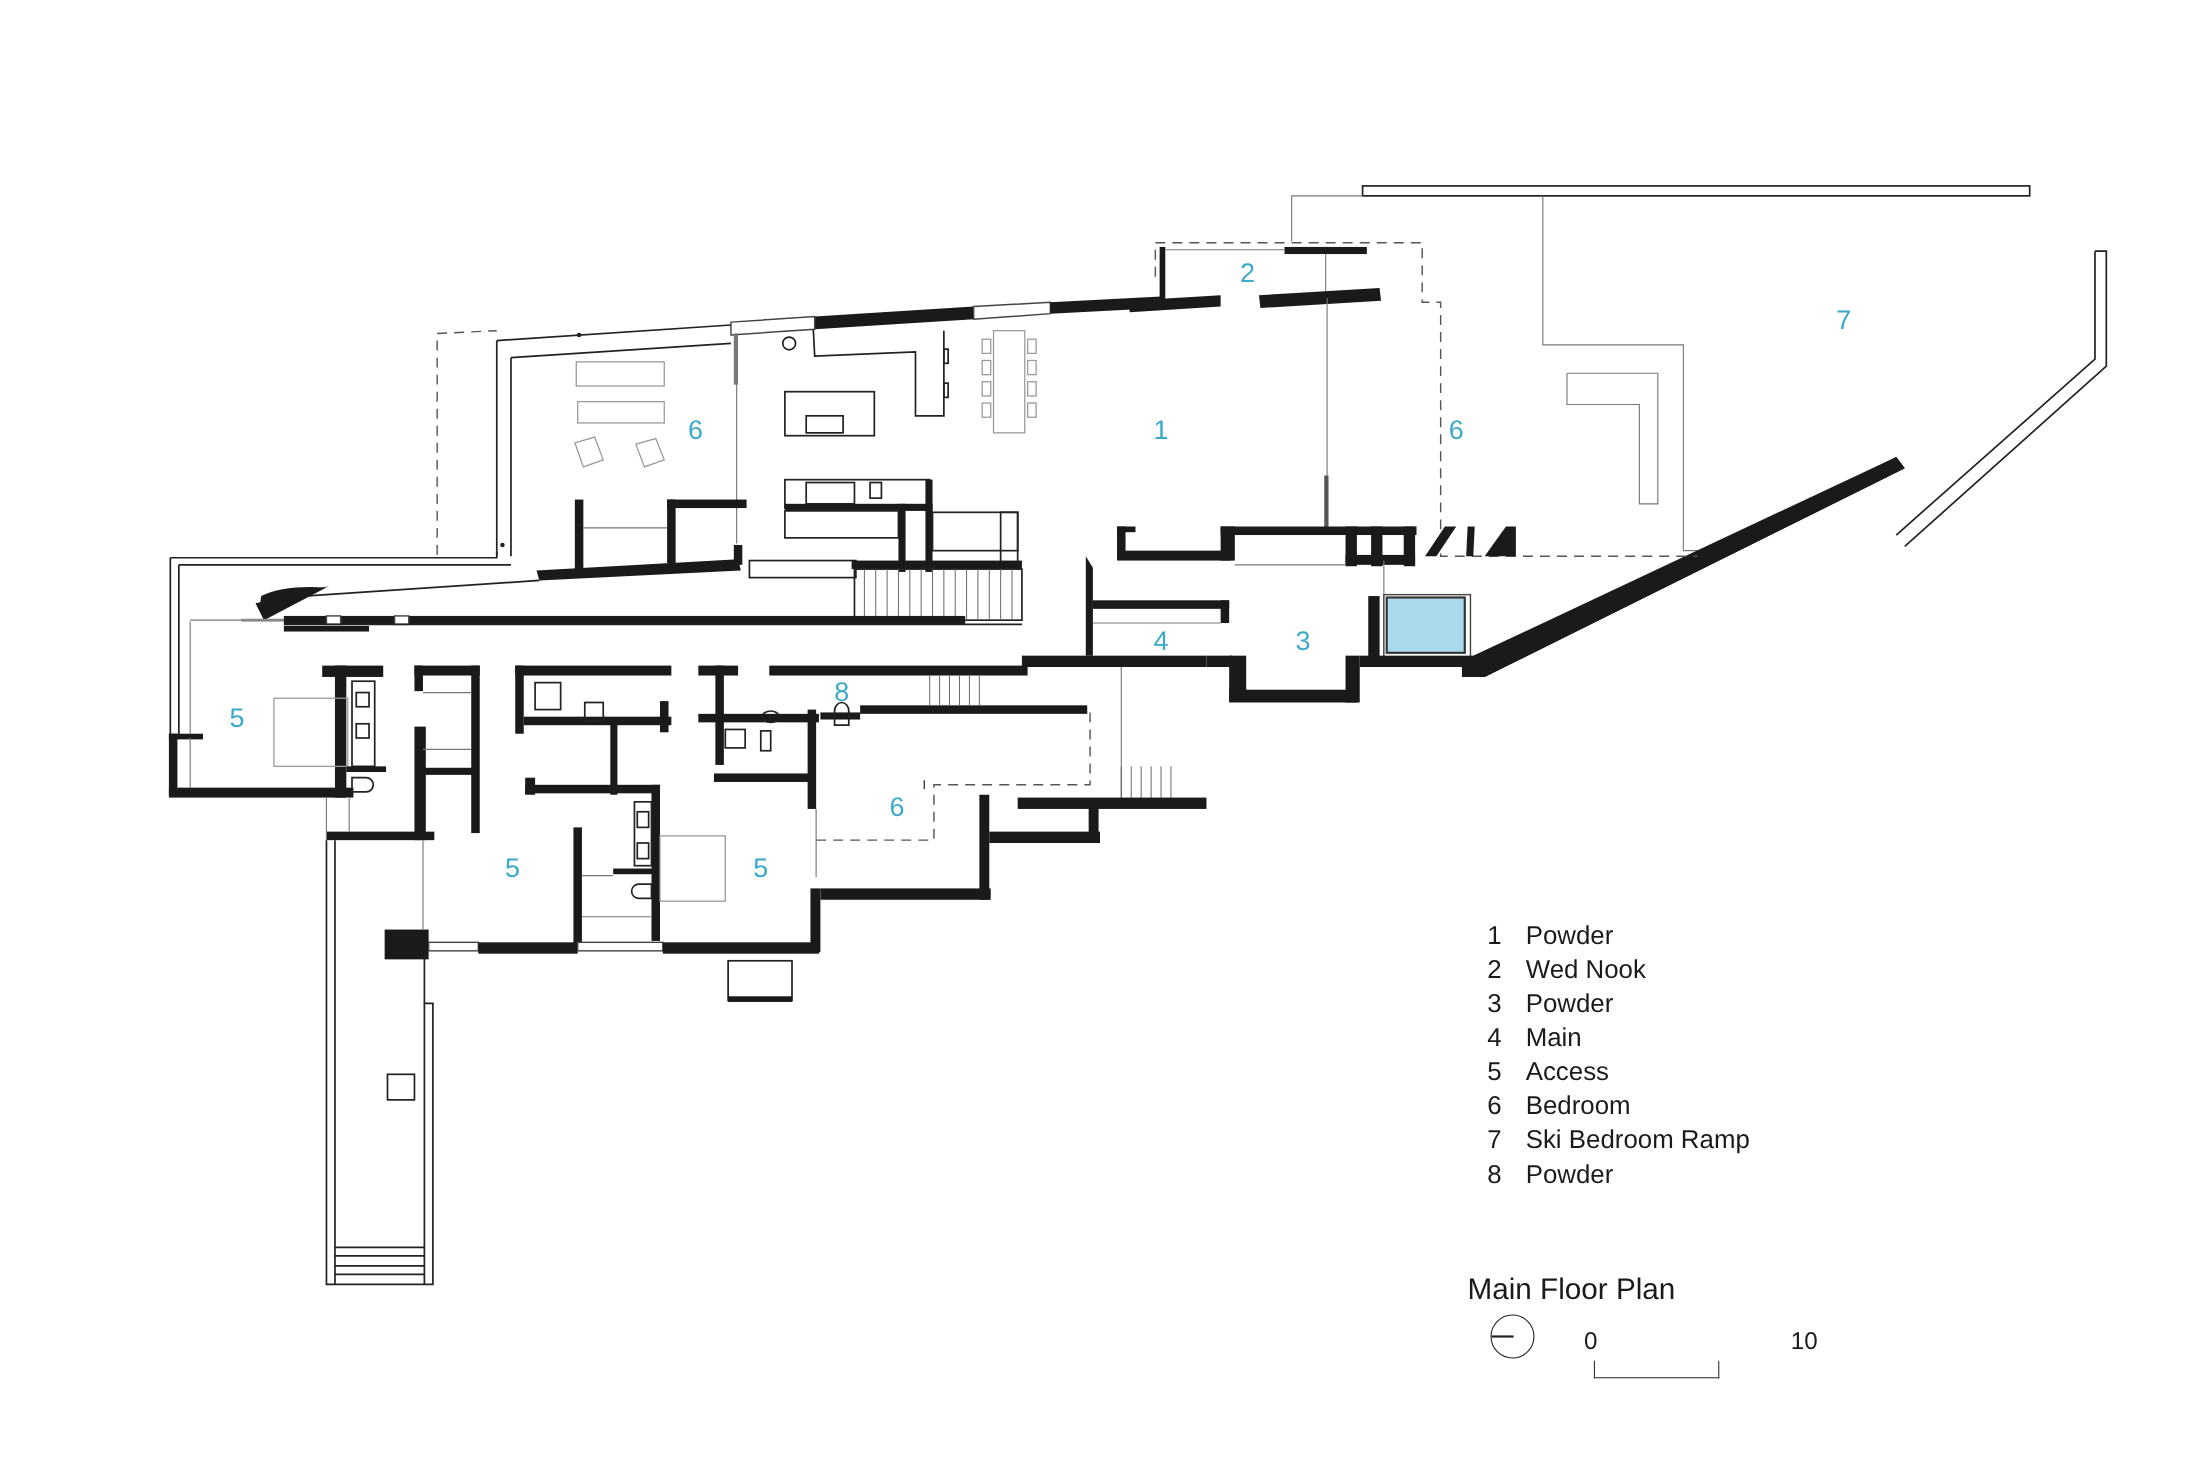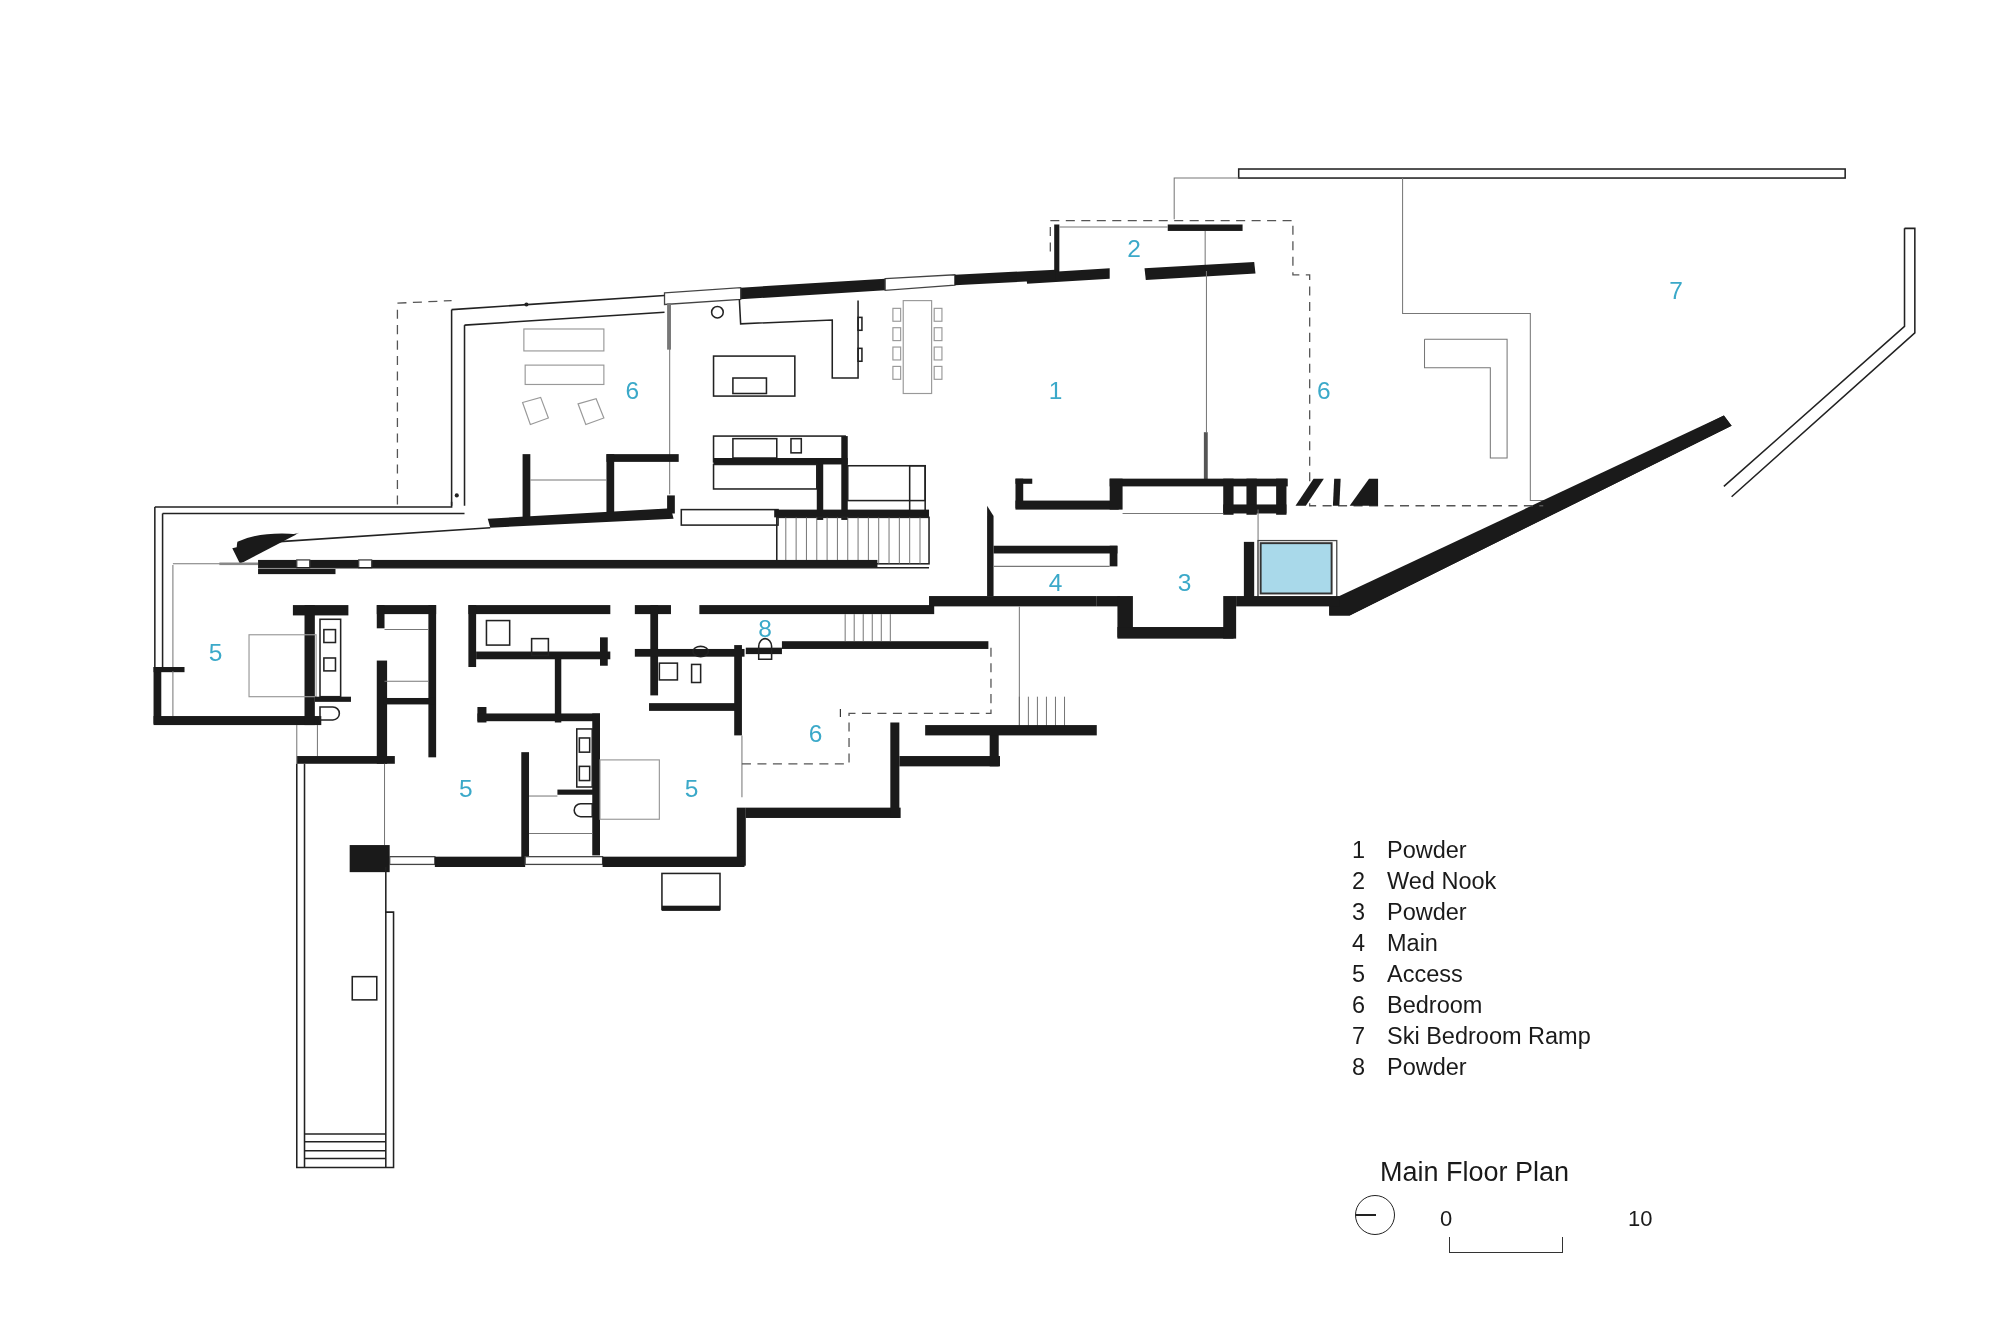--- a/index.html
+++ b/index.html
@@ -9,21 +9,21 @@
   .thin { fill: none; stroke: #222; stroke-width: 1.2; }
   .hair { fill: none; stroke: #777; stroke-width: 0.8; }
   .furn { fill: none; stroke: #999; stroke-width: 0.9; }
   .dash { fill: none; stroke: #555; stroke-width: 1; stroke-dasharray: 7 5; }
   .glass { fill: #ffffff; stroke: #444; stroke-width: 1; }
   .pool { fill: #a9d9ea; stroke: #333; stroke-width: 1.5; }
   .room-num { font-family: "Liberation Sans", "DejaVu Sans", sans-serif; font-size: 19px; fill: #3ba9c9; text-anchor: middle; dominant-baseline: middle; }
   .legend { position: absolute; left: 1352px; top: 835px; font-family: "Liberation Sans", "DejaVu Sans", sans-serif; font-size: 23.5px; color: #1a1a1a; line-height: 31px; }
   .legend-row { display: flex; white-space: nowrap; }
   .legend-num { width: 35px; }
-  .title { position: absolute; left: 1380px; top: 1157px; font-family: "Liberation Sans", "DejaVu Sans", sans-serif; font-size: 27px; color: #1a1a1a; white-space: nowrap; }
+  .title { position: absolute; left: 1334px; top: 1157px; font-family: "Liberation Sans", "DejaVu Sans", sans-serif; font-size: 27px; color: #1a1a1a; white-space: nowrap; }
   .north { position: absolute; left: 1355px; top: 1195px; width: 40px; height: 40px; border: 1.5px solid #222; border-radius: 50%; box-sizing: border-box; }
   .north-tick { position: absolute; left: 0; top: 18px; width: 20px; height: 1.5px; background: #222; }
   .scale-0 { position: absolute; left: 1440px; top: 1206px; font-size: 22px; font-family: "Liberation Sans", "DejaVu Sans", sans-serif; color: #1a1a1a; }
   .scale-10 { position: absolute; left: 1628px; top: 1206px; font-size: 22px; font-family: "Liberation Sans", "DejaVu Sans", sans-serif; color: #1a1a1a; }
   .scale-bar { position: absolute; left: 1449px; top: 1237px; width: 114px; height: 16px; border: 1.5px solid #333; border-top: none; box-sizing: border-box; }
 </style>
 </head>
 <body>
 
 <svg id="plan" viewBox="0 0 1550 1027" preserveAspectRatio="none" xmlns="http://www.w3.org/2000/svg">

